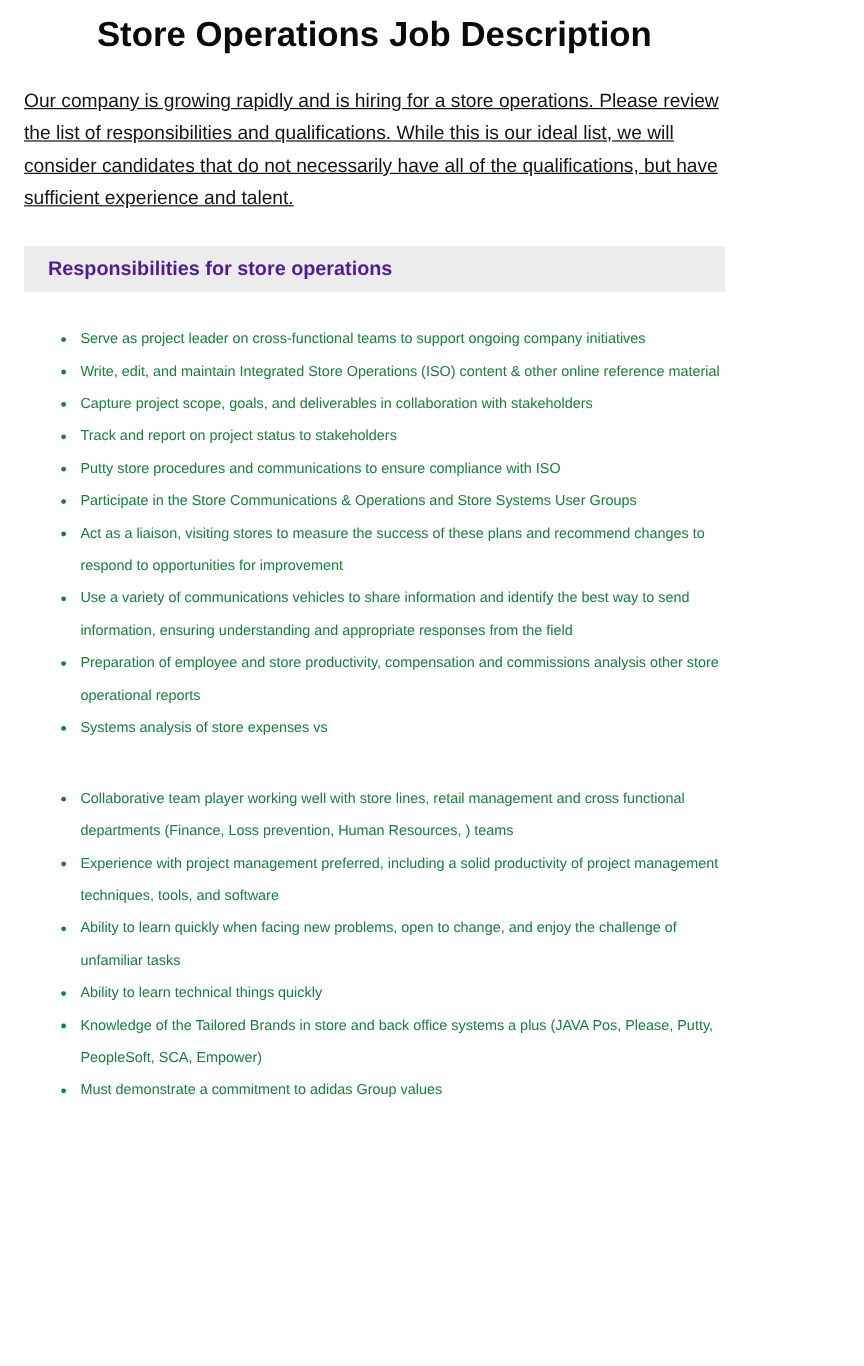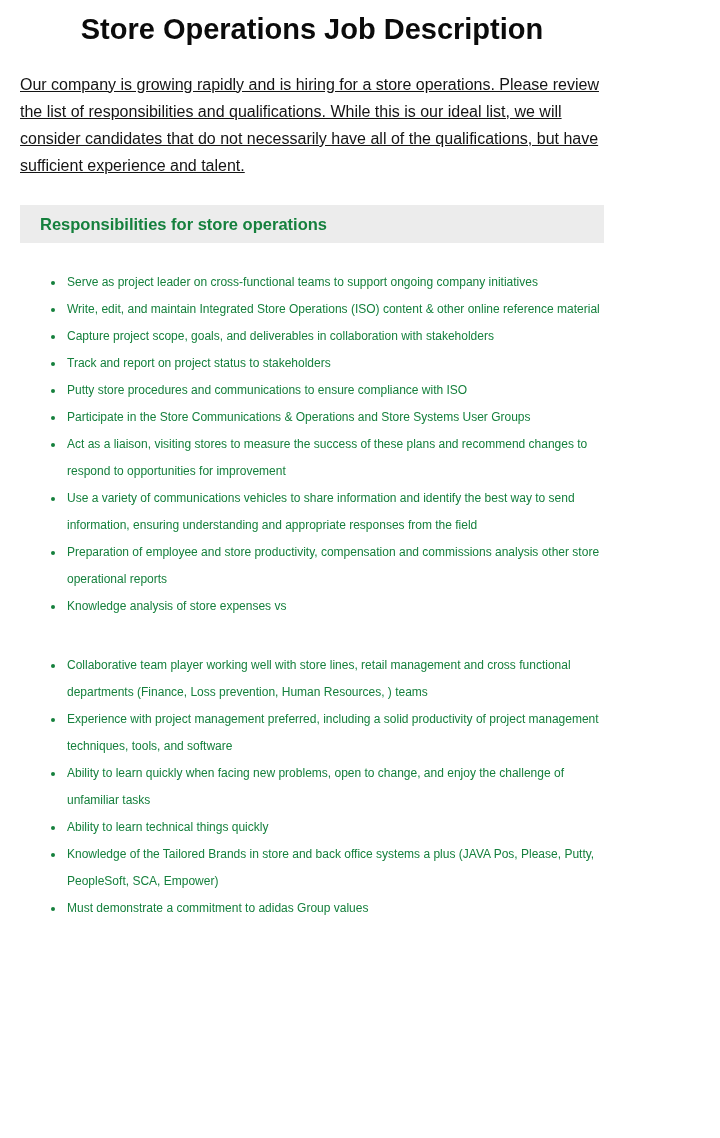--- a/index.html
+++ b/index.html
@@ -30,21 +30,21 @@
     font-size: 16px;
     line-height: 27px;
     margin: 0 0 26px 0;
     color: #141414;
     text-decoration: underline;
   }
   .section-bar {
     background: #ececec;
     font-weight: bold;
     font-size: 16.5px;
-    color: #15803d;
+    color: #4c1d95;
     padding: 10px 20px;
     line-height: 18px;
   }
   ul.bullets {
     list-style: disc;
     margin: 26px 0 32px 0;
     padding: 0 0 0 45px;
     font-size: 12px;
     line-height: 27px;
     color: #15803d;
@@ -70,21 +70,21 @@
   <ul class="bullets">
     <li>Serve as project leader on cross-functional teams to support ongoing company initiatives</li>
     <li>Write, edit, and maintain Integrated Store Operations (ISO) content &amp; other online reference material</li>
     <li>Capture project scope, goals, and deliverables in collaboration with stakeholders</li>
     <li>Track and report on project status to stakeholders</li>
     <li>Putty store procedures and communications to ensure compliance with ISO</li>
     <li>Participate in the Store Communications &amp; Operations and Store Systems User Groups</li>
     <li>Act as a liaison, visiting stores to measure the success of these plans and recommend changes to respond to opportunities for improvement</li>
     <li>Use a variety of communications vehicles to share information and identify the best way to send information, ensuring understanding and appropriate responses from the field</li>
     <li>Preparation of employee and store productivity, compensation and commissions analysis other store operational reports</li>
-    <li>Knowledge analysis of store expenses vs</li>
+    <li>Systems analysis of store expenses vs</li>
   </ul>
 
 
   <ul class="bullets">
     <li>Collaborative team player working well with store lines, retail management and cross functional departments (Finance, Loss prevention, Human Resources, ) teams</li>
     <li>Experience with project management preferred, including a solid productivity of project management techniques, tools, and software</li>
     <li>Ability to learn quickly when facing new problems, open to change, and enjoy the challenge of unfamiliar tasks</li>
     <li>Ability to learn technical things quickly</li>
     <li>Knowledge of the Tailored Brands in store and back office systems a plus (JAVA Pos, Please, Putty, PeopleSoft, SCA, Empower)</li>
     <li>Must demonstrate a commitment to adidas Group values</li>

